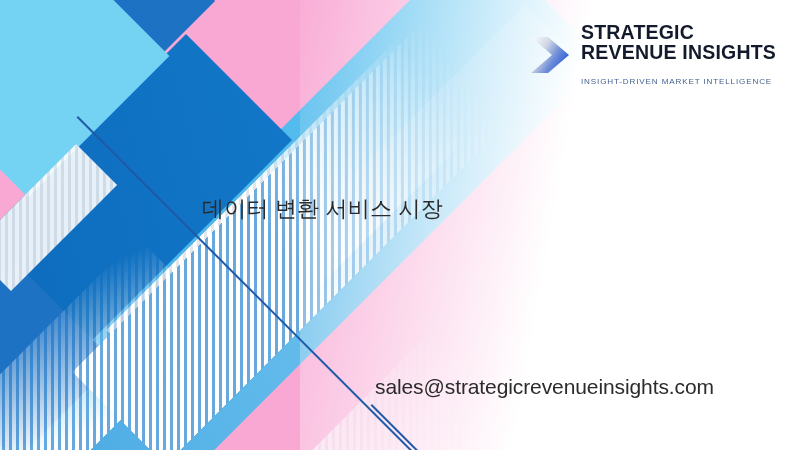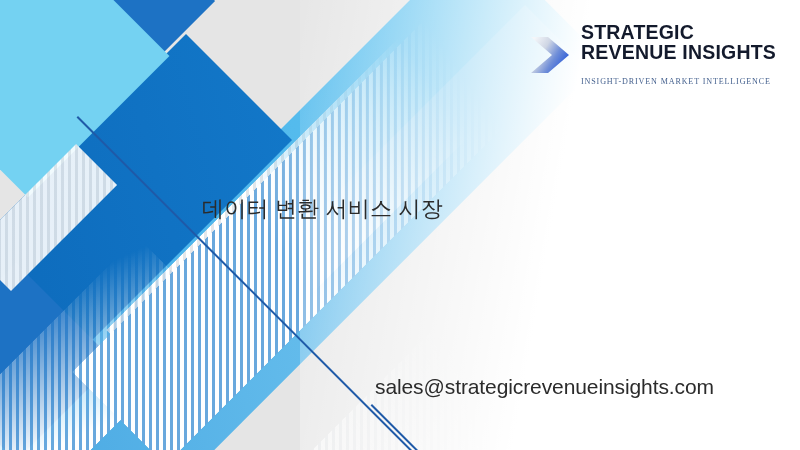--- a/index.html
+++ b/index.html
@@ -8,21 +8,21 @@
     background: #ffffff;
   }
   body {
     font-family: "Liberation Sans", sans-serif;
   }
   #slide {
     position: relative;
     width: 800px;
     height: 450px;
     overflow: hidden;
-    background: #e5e5e5;
+    background: #f9a8d4;
   }
 
   
   .bg-layer {
     position: absolute;
     inset: 0;
     overflow: hidden;
     pointer-events: none;
   }
   .shape {
@@ -92,21 +92,21 @@
     font-family: "Liberation Sans", sans-serif;
     font-weight: bold;
     font-size: 19.5px;
     letter-spacing: 0.2px;
     color: #131a2c;
     white-space: nowrap;
   }
   .logo-line2 { margin-top: 0; }
   .logo-tag {
     margin-top: 16px;
-    font-family: Liberation Serif, serif;
+    font-family: Liberation Sans, sans-serif;
     font-size: 8.1px;
     letter-spacing: 0.85px;
     color: #46628f;
     white-space: nowrap;
   }
 
   
   .report-title {
     position: absolute;
     left: 202px;

